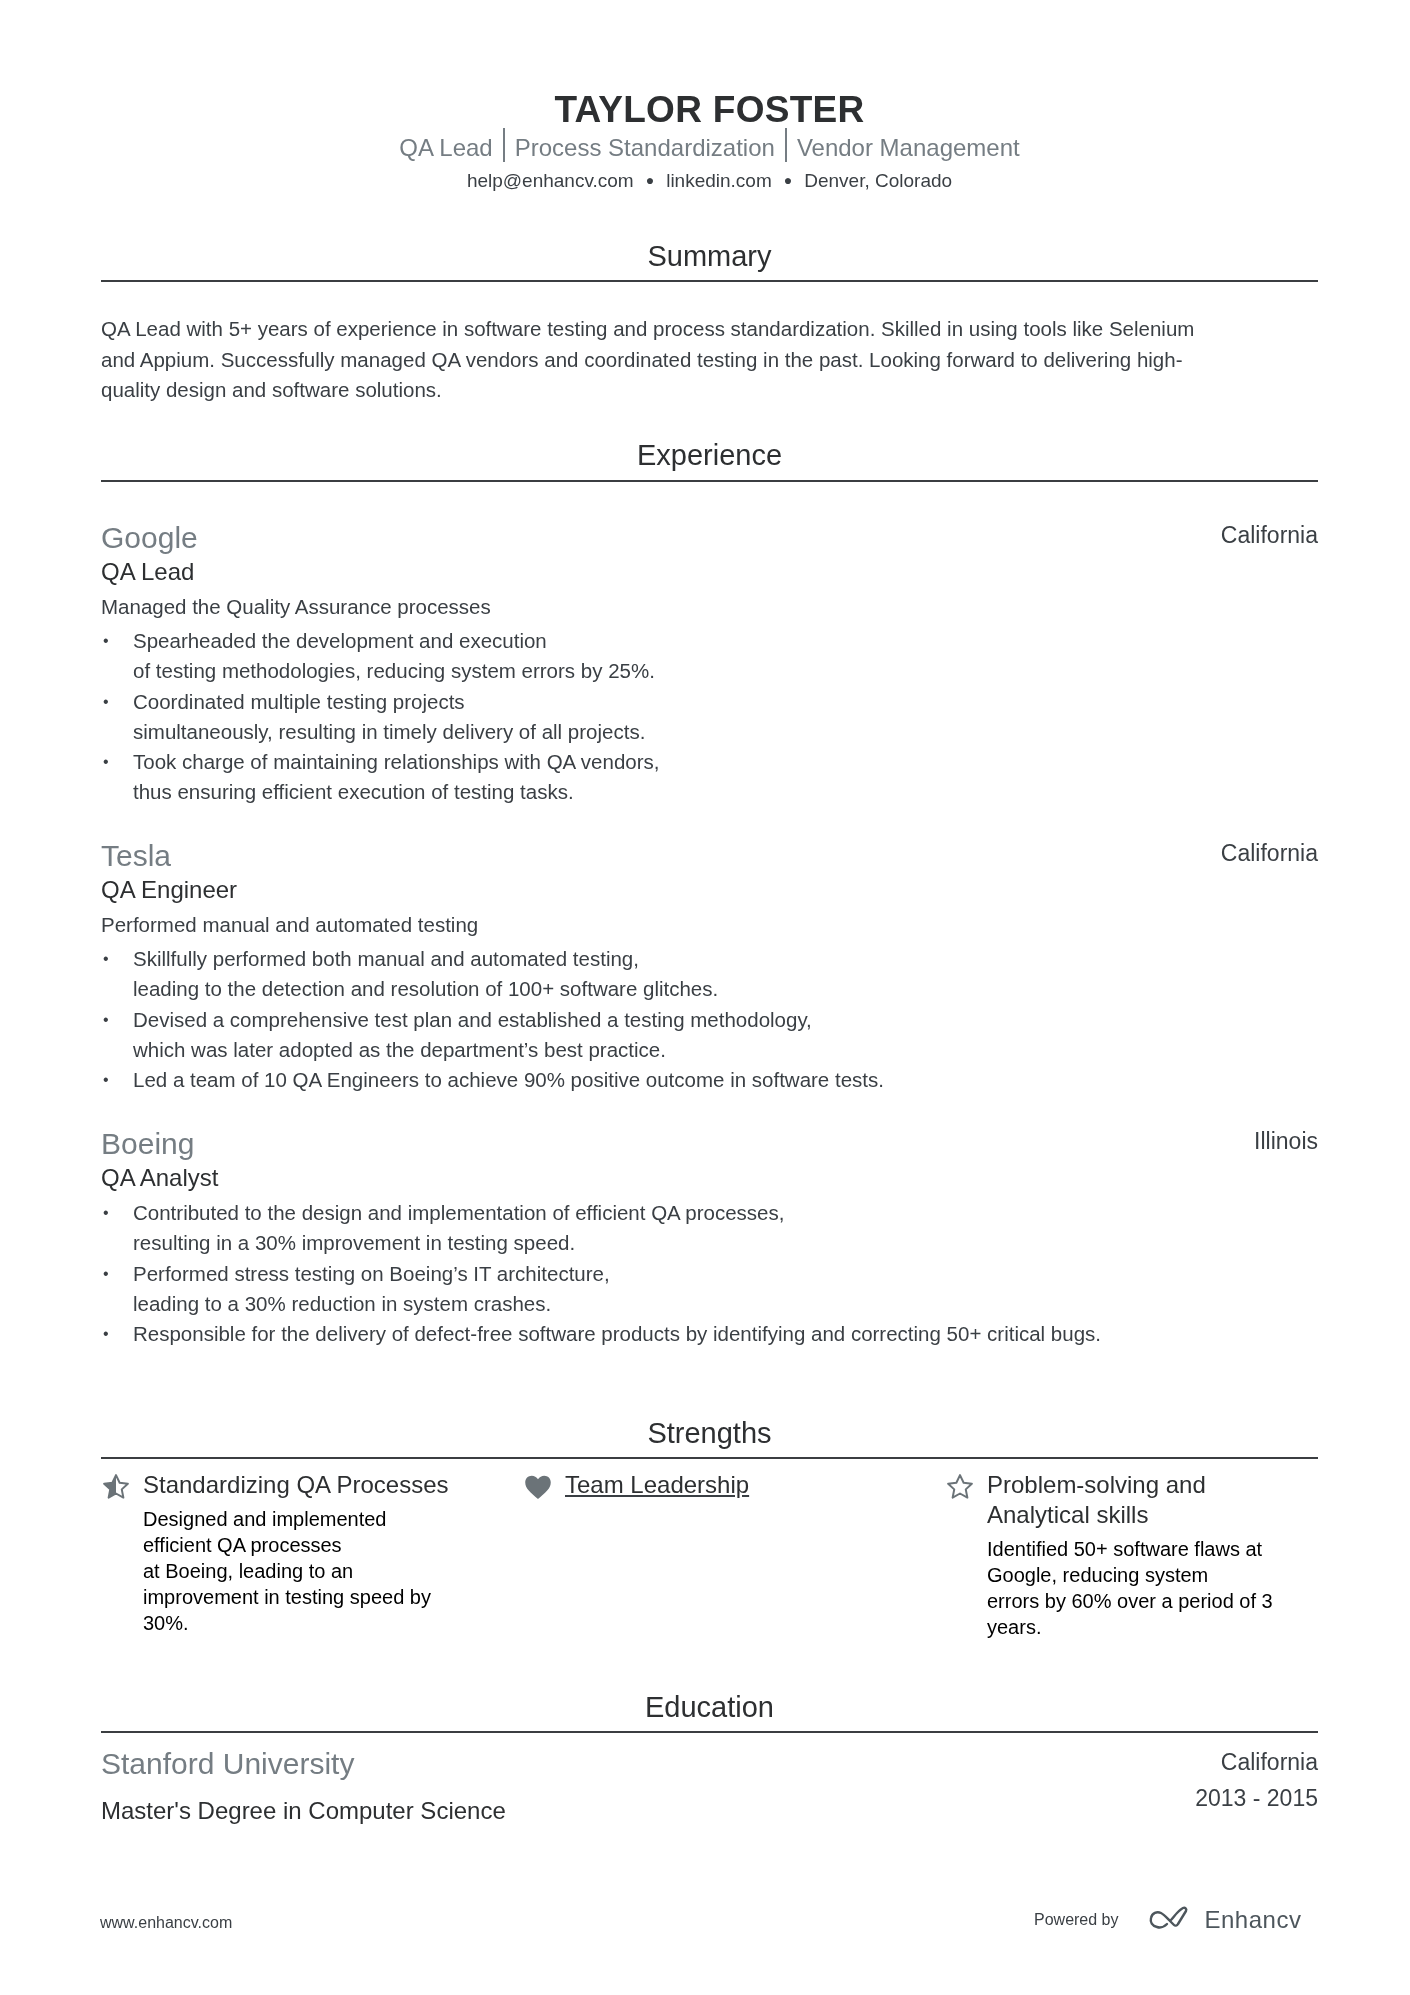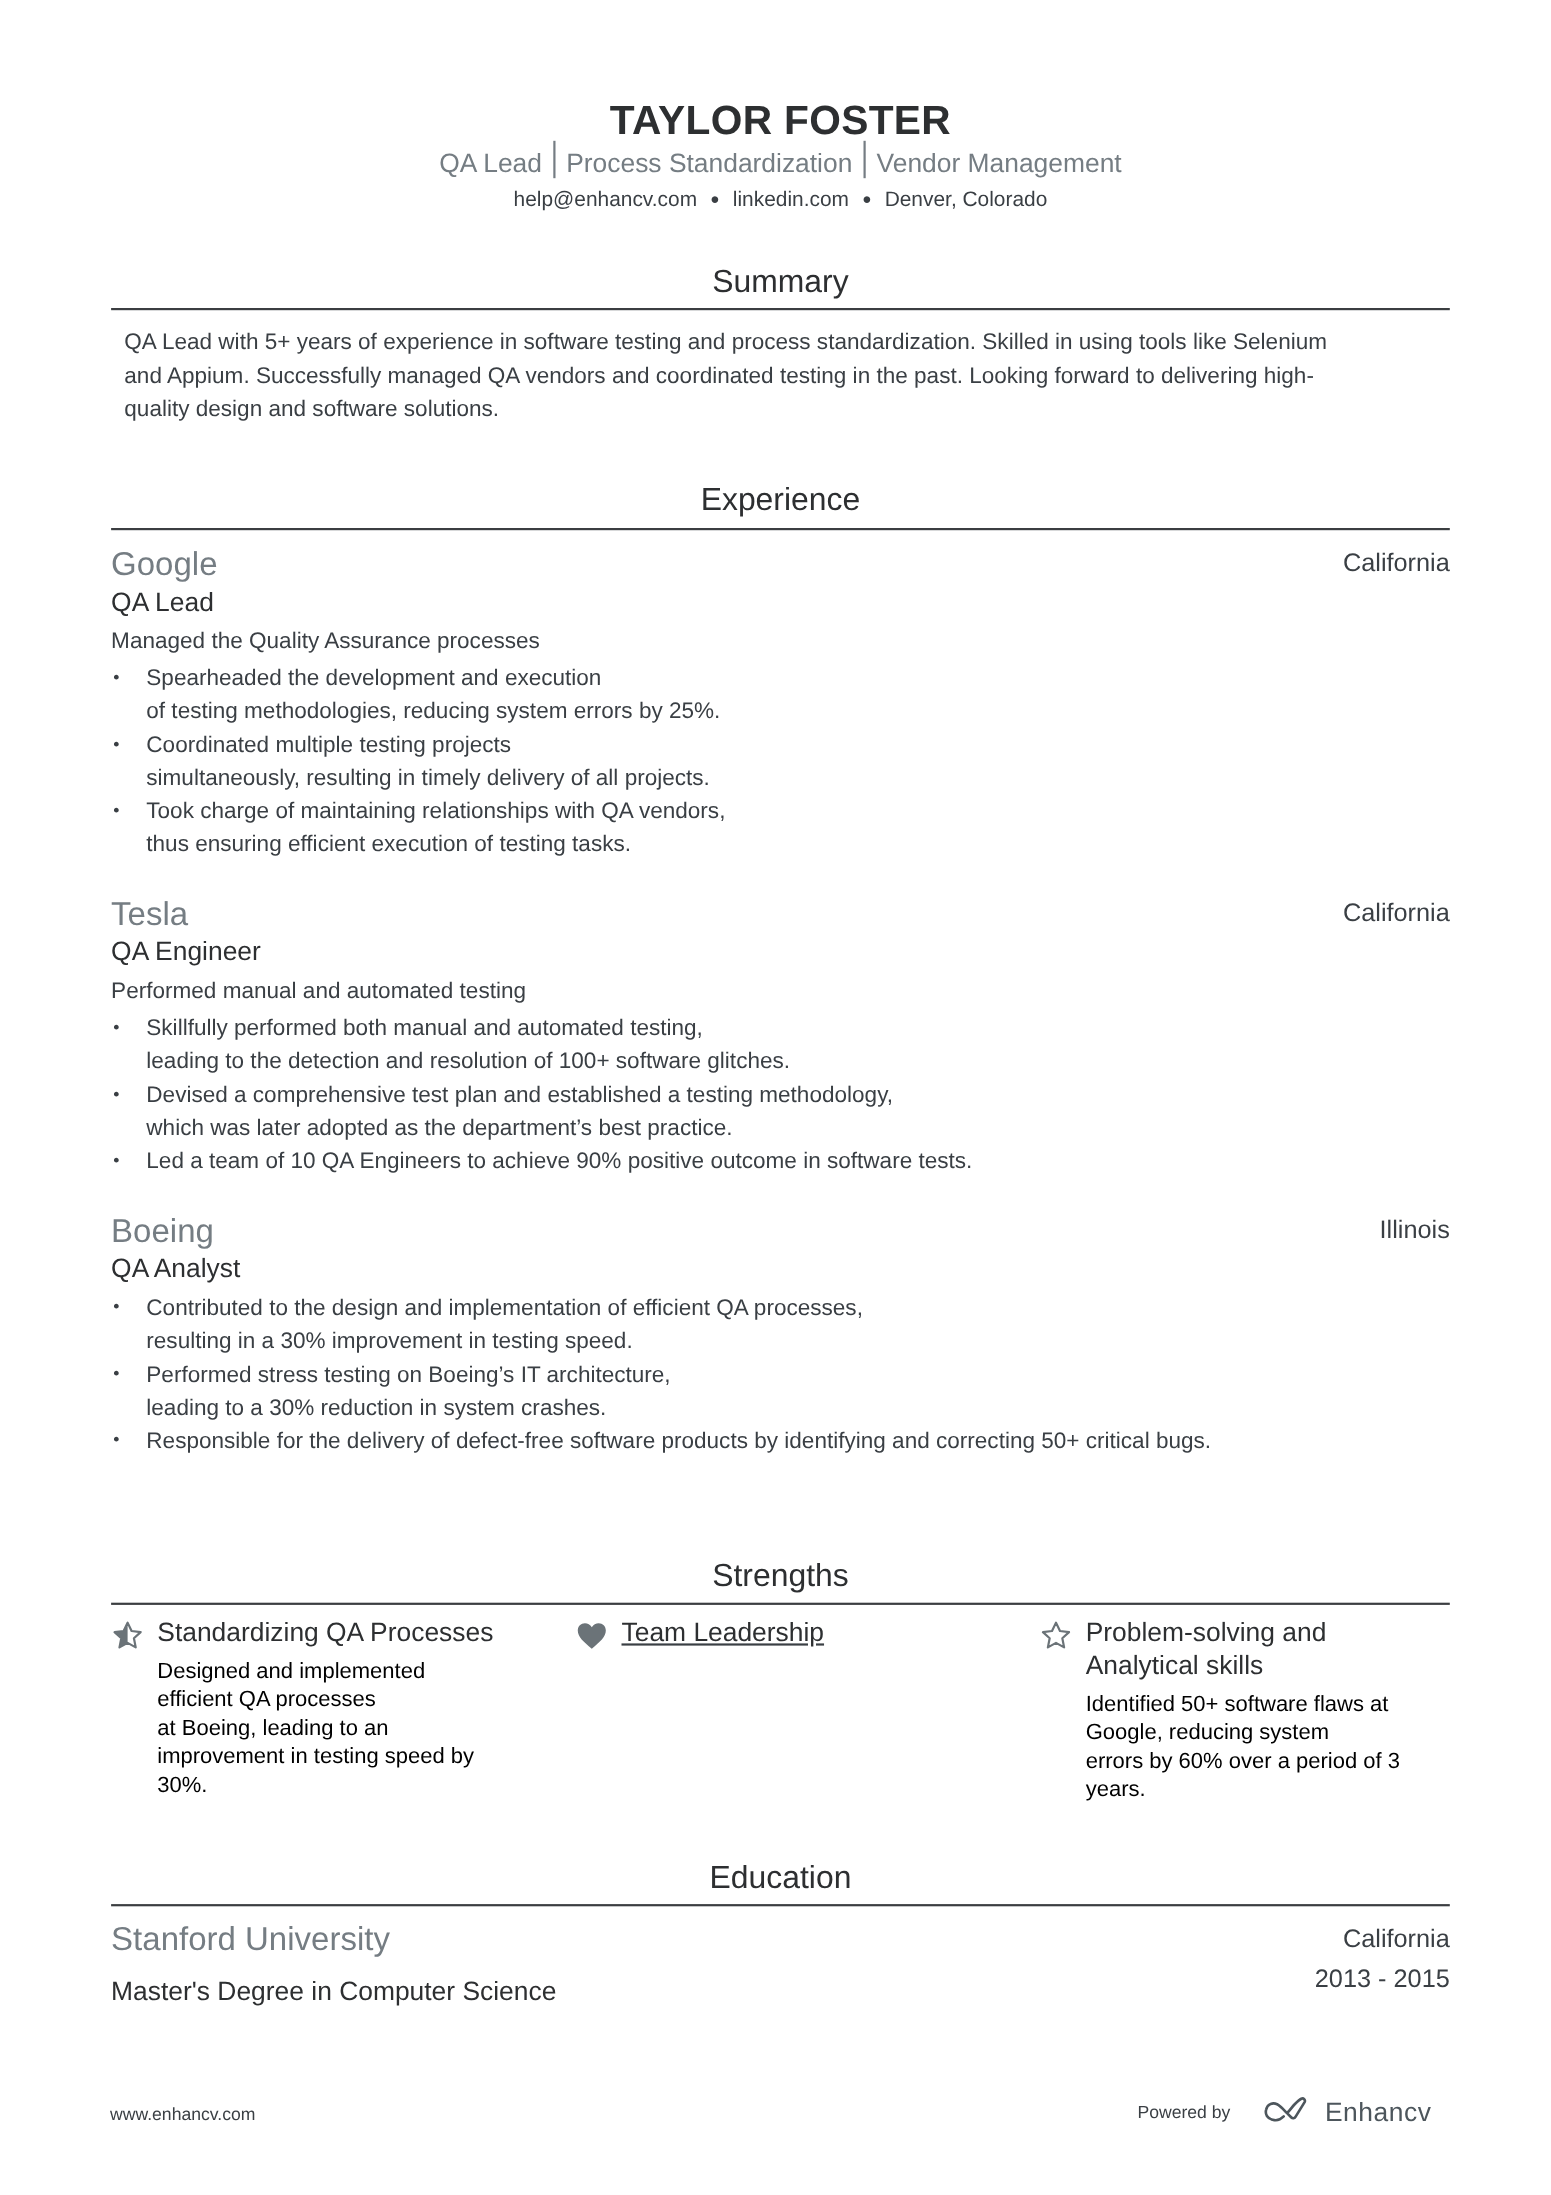--- a/index.html
+++ b/index.html
@@ -8,21 +8,21 @@
   .page { position: absolute; left: 101px; top: 0; width: 1217px; }
   .header { position: absolute; left: 0; width: 1217px; text-align: center; }
   .name { top: 88px; font-size: 37px; font-weight: bold; color: #2d2f31; letter-spacing: 0.3px; line-height: 44px; }
   .subtitle { top: 128px; font-size: 24px; color: #757d83; line-height: 40px; }
   .subtitle .sep { display: inline-block; width: 2px; height: 34px; background: #757d83; vertical-align: -6px; margin: 0 10px; }
   .contact { top: 168px; font-size: 19px; color: #3a3f44; line-height: 24px; }
   .contact .dot { margin: 0 12px; font-size: 14px; vertical-align: 2px; }
   .section-title { position: absolute; left: 0; width: 1217px; text-align: center; font-size: 29px; color: #2d2f31; line-height: 36px; }
   .rule { position: absolute; left: 0; width: 1217px; height: 2px; background: #3b3e41; }
   .para { position: absolute; left: 0; width: 1217px; font-size: 20.5px; line-height: 30.5px; color: #3a3f44; }
-  .job { position: absolute; left: 0; width: 1217px; }
+  .job { position: absolute; left: 0; width: 1217px; margin-top: 24px; }
   .company { font-size: 30px; color: #757d83; line-height: 36px; }
   .loc { position: absolute; right: 0; top: 0; font-size: 23px; color: #3a3f44; line-height: 30px; }
   .role { font-size: 24px; color: #2d2f31; line-height: 32px; margin-top: 0px; }
   .desc { font-size: 20.5px; line-height: 30px; color: #3a3f44; margin-top: 4px; }
   ul.bullets { list-style: none; margin-top: 4px; }
   ul.bullets li { position: relative; padding-left: 32px; font-size: 20.5px; line-height: 30.3px; color: #3a3f44; white-space: pre-line; }
   ul.bullets li::before { content: "•"; position: absolute; left: 2px; top: 0; font-size: 16px; color: #3a3f44; }
   .strengths { position: absolute; left: 0; width: 1217px; top: 1470px; }
   .strength { position: absolute; top: 0; width: 380px; }
   .strength .icon { position: absolute; left: 0; top: 2px; width: 30px; height: 30px; }
@@ -48,21 +48,21 @@
   <div class="header subtitle">
     <span>QA Lead</span><span class="sep"></span><span>Process Standardization</span><span class="sep"></span><span>Vendor Management</span>
   </div>
 
   <div class="header contact">
     <span>help@enhancv.com</span><span class="dot">●</span><span>linkedin.com</span><span class="dot">●</span><span>Denver, Colorado</span>
   </div>
 
   <div class="section-title" style="top:238px;">Summary</div>
   <div class="rule" style="top:280px;"></div>
-  <div class="para" style="top:296px;margin-left:12px;">
+  <div class="para" style="top:314px;">
     <div>QA Lead with 5+ years of experience in software testing and process standardization. Skilled in using tools like Selenium</div>
     <div>and Appium. Successfully managed QA vendors and coordinated testing in the past. Looking forward to delivering high-</div>
     <div>quality design and software solutions.</div>
   </div>
 
   <div class="section-title" style="top:437px;">Experience</div>
   <div class="rule" style="top:480px;"></div>
 
   <div class="job" style="top:496px;">
     <div class="company">Google</div>

